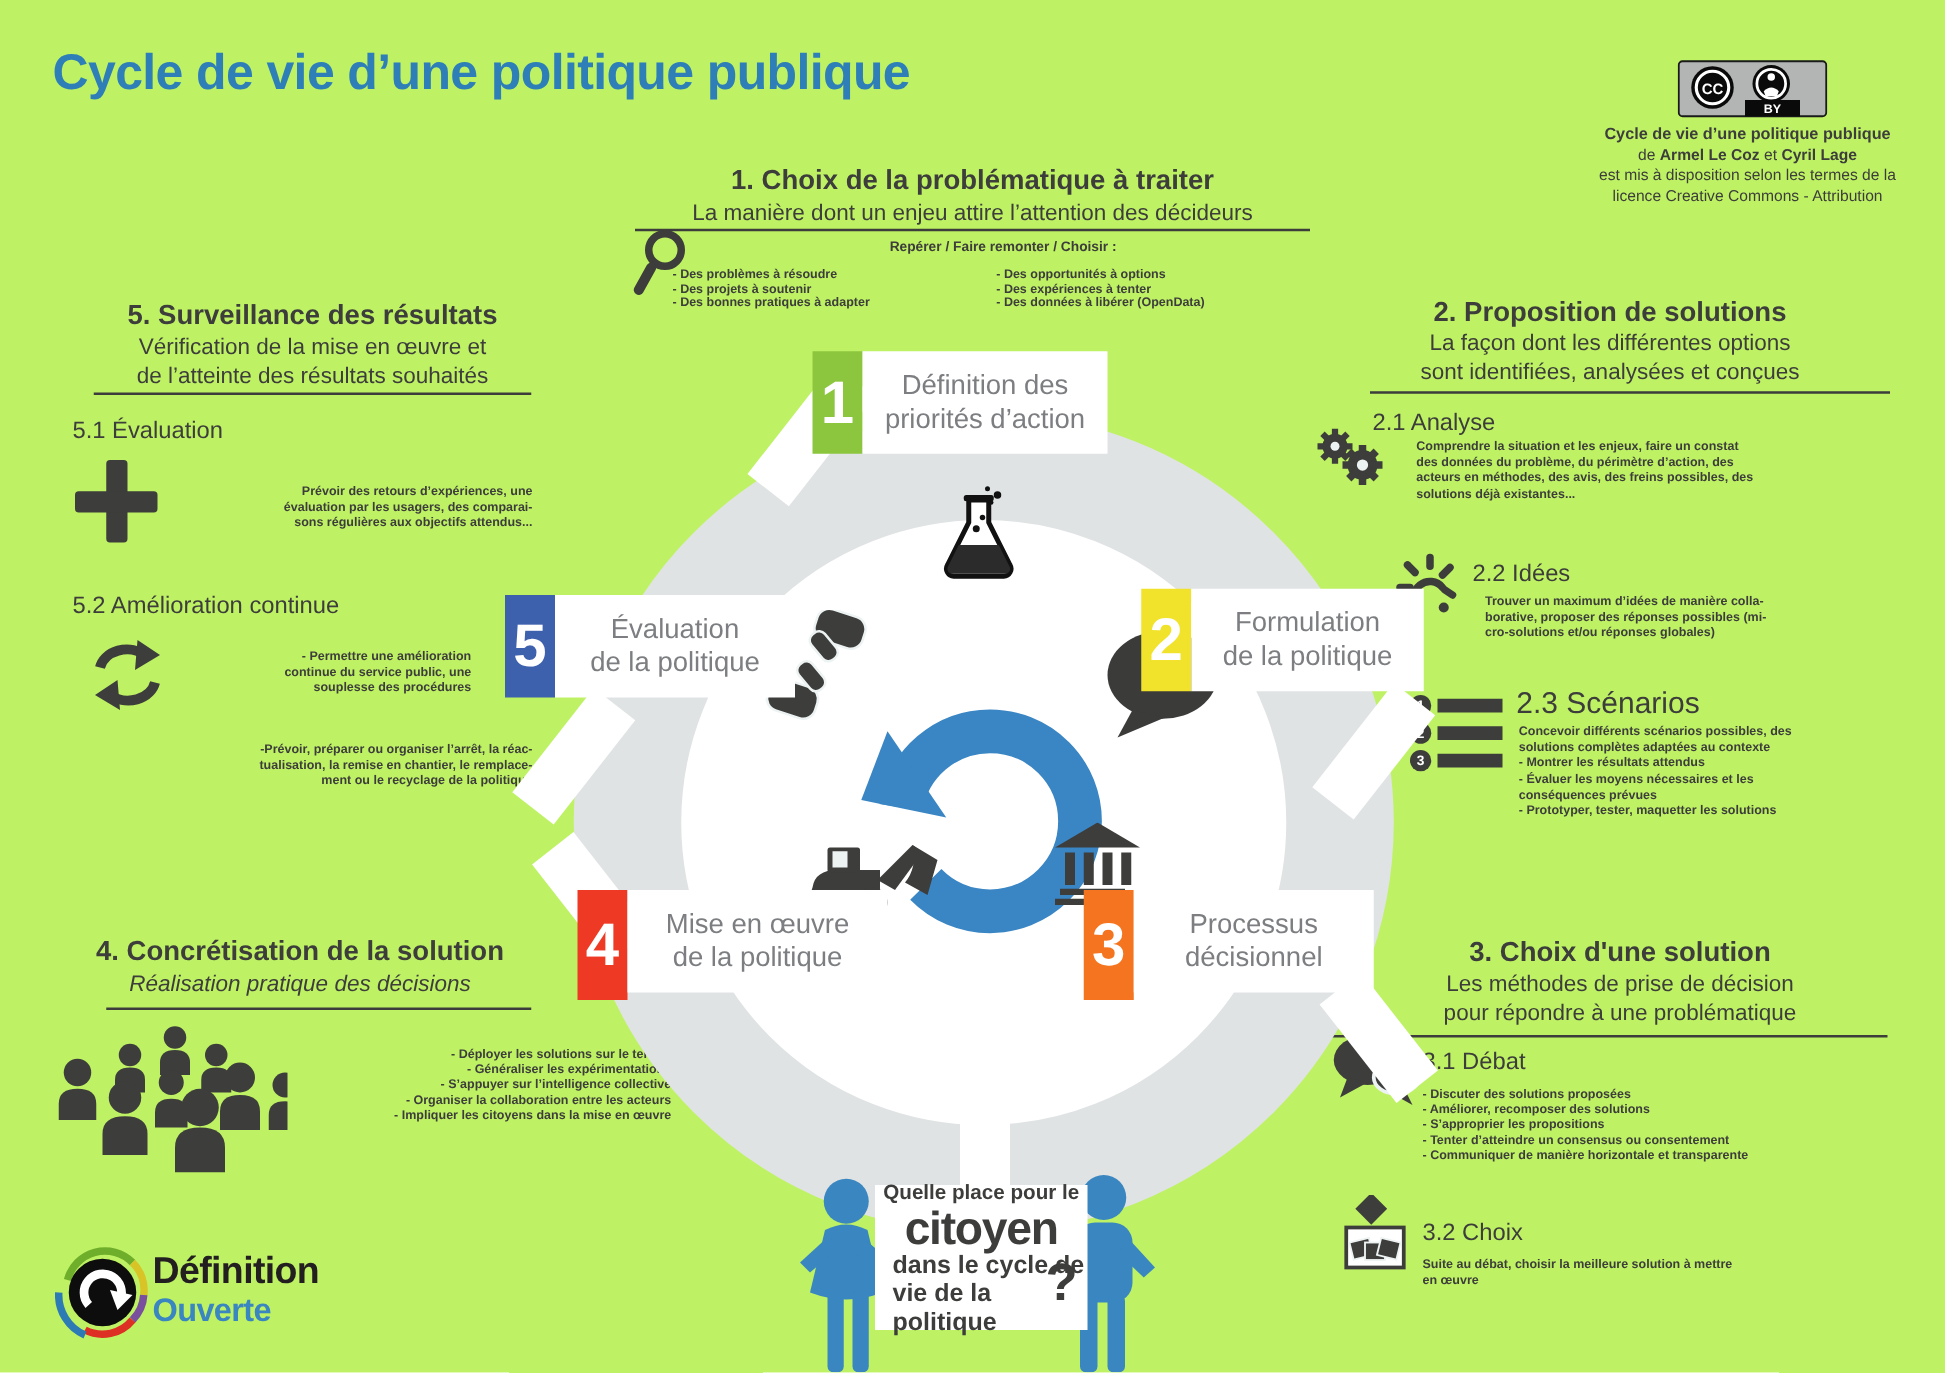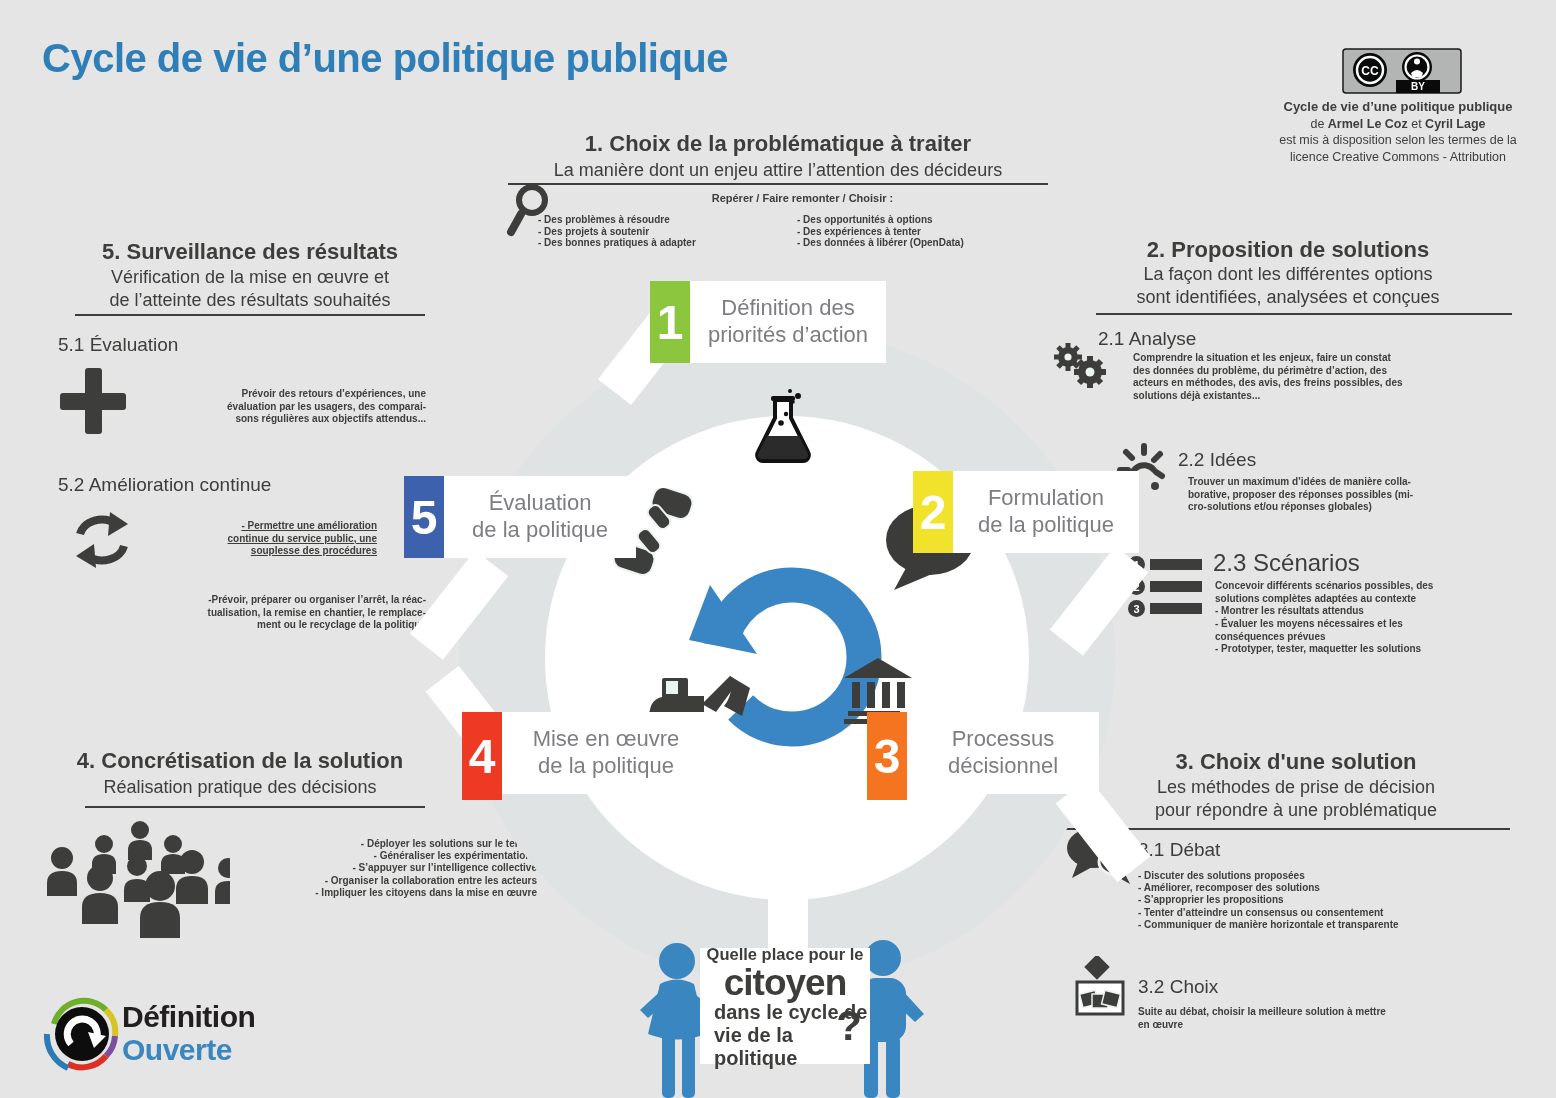--- a/index.html
+++ b/index.html
@@ -1,16 +1,16 @@
 <!DOCTYPE html>
 <html><head>
 <meta charset="utf-8">
 <style>
   html,body{margin:0;padding:0;background:#ffffff;}
-  #canvas{position:relative;width:1556px;height:1098px;background:#e5e5e5;overflow:hidden;
+  #canvas{position:relative;width:1556px;height:1098px;background:#bef264;overflow:hidden;
           font-family:"Liberation Sans",sans-serif;color:#3d3d3b;}
   .abs{position:absolute;}
   .pre{white-space:pre-line;}
   .tc{text-align:center;}
   .tr{text-align:right;}
 
   
   .sec-title{font-size:22px;font-weight:700;color:#3d3d3b;}
   .sec-sub{font-size:18px;font-weight:400;color:#3d3d3b;line-height:1.3;}
   .rule{height:2px;background:#3d3d3b;}
@@ -50,21 +50,21 @@
   
   #sign{left:700px;top:948px;width:170px;height:116px;background:#fff;z-index:6;
         display:flex;flex-direction:column;align-items:center;justify-content:center;padding-top:2px;box-sizing:border-box;}
   #sign .l1{font-size:16.5px;font-weight:600;}
   #sign .word{font-size:37px;font-weight:700;letter-spacing:-1px;line-height:1.0;}
   #sign .l3{font-size:20px;font-weight:600;line-height:1.15;align-self:flex-start;margin-left:14px;}
   #sign .qmark{position:absolute;right:8px;bottom:14px;font-size:42px;font-weight:700;}
 
   
   #logo-text1{left:122px;top:1000px;font-size:30px;font-weight:700;color:#231f20;letter-spacing:-0.5px;}
-  #logo-text2{left:122px;top:1033px;font-size:30px;font-weight:700;color:#3a86c0;letter-spacing:-0.5px;}
+  #logo-text2{left:122px;top:1033px;font-size:26px;font-weight:700;color:#3a86c0;letter-spacing:-0.5px;}
 
   
   .sc-row{display:flex;align-items:center;margin-bottom:5px;}
   .sc-num{width:17px;height:17px;border-radius:50%;background:#3d3d3b;color:#fff;font-size:11px;font-weight:700;
           display:flex;align-items:center;justify-content:center;margin-right:5px;}
   .sc-bar{width:52px;height:11px;background:#3d3d3b;}
 </style>
 </head>
 <body>
 
@@ -202,21 +202,21 @@
       <rect x="9" y="36" width="16" height="14" transform="rotate(-14 17 43)"></rect>
       <rect x="20" y="38" width="16" height="14"></rect>
       <rect x="31" y="36" width="16" height="14" transform="rotate(14 39 43)"></rect>
     </g>
   </svg>
   <div class="abs sub-label" style="left:1138px;top:976px;">3.2 Choix</div>
   <div class="abs body-txt pre" style="left:1138px;top:1006px;width:420px;">Suite au débat, choisir la meilleure solution à mettre
 en œuvre</div>
 
   <div class="abs sec-title tc" style="left:50px;top:748px;width:380px;">4. Concrétisation de la solution</div>
-  <div class="abs sec-sub tc" style="left:50px;top:776px;width:380px;">Réalisation pratique des décisions</div>
+  <div class="abs sec-sub tc" style="left:50px;top:776px;width:380px;font-style:italic;">Réalisation pratique des décisions</div>
   <div class="abs rule" style="left:85px;top:806px;width:340px;"></div>
   <svg class="abs" style="left:40px;top:816px;" width="190" height="122" viewBox="0 0 190 122">
     <g fill="#3d3d3b">
       <circle cx="100" cy="14" r="9"></circle>
         <path d="M 88 44 v -10 q 0 -10 12 -10 q 12 0 12 10 v 10 z"></path>
       <circle cx="64" cy="28" r="9"></circle>
         <path d="M 52 58 v -10 q 0 -10 12 -10 q 12 0 12 10 v 10 z"></path>
       <circle cx="133" cy="28" r="9"></circle>
         <path d="M 121 58 v -10 q 0 -10 12 -10 q 12 0 12 10 v 10 z"></path>
       <circle cx="22" cy="42" r="11"></circle>
@@ -253,21 +253,21 @@
   <div class="abs body-txt tr pre" style="left:130px;top:388px;width:296px;">Prévoir des retours d’expériences, une
 évaluation par les usagers, des comparai-
 sons régulières aux objectifs attendus...</div>
   <div class="abs sub-label" style="left:58px;top:474px;">5.2 Amélioration continue</div>
   <svg class="abs" style="left:70px;top:510px;" width="64" height="60" viewBox="0 0 64 60">
     <path d="M 10 24 A 22 18 0 0 1 46 14" fill="none" stroke="#3d3d3b" stroke-width="8"></path>
     <polygon points="40,2 58,14 38,26" fill="#3d3d3b"></polygon>
     <path d="M 54 36 A 22 18 0 0 1 18 46" fill="none" stroke="#3d3d3b" stroke-width="8"></path>
     <polygon points="24,34 6,46 26,58" fill="#3d3d3b"></polygon>
   </svg>
-  <div class="abs body-txt tr pre" style="left:145px;top:520px;width:232px;text-decoration:underline;">- Permettre une amélioration
+  <div class="abs body-txt tr pre" style="left:145px;top:520px;width:232px;">- Permettre une amélioration
 continue du service public, une
 souplesse des procédures</div>
   <div class="abs body-txt tr pre" style="left:60px;top:594px;width:366px;">-Prévoir, préparer ou organiser l’arrêt, la réac-
 tualisation, la remise en chantier, le remplace-
 ment ou le recyclage de la politique</div>
 
   <div class="abs" id="ring"></div>
 
   <div class="notch-w" style="left:628px;top:292px;width:42px;height:112px;transform:rotate(38deg);"></div>
   <div class="notch-w" style="left:438px;top:552px;width:42px;height:106px;transform:rotate(38deg);"></div>

